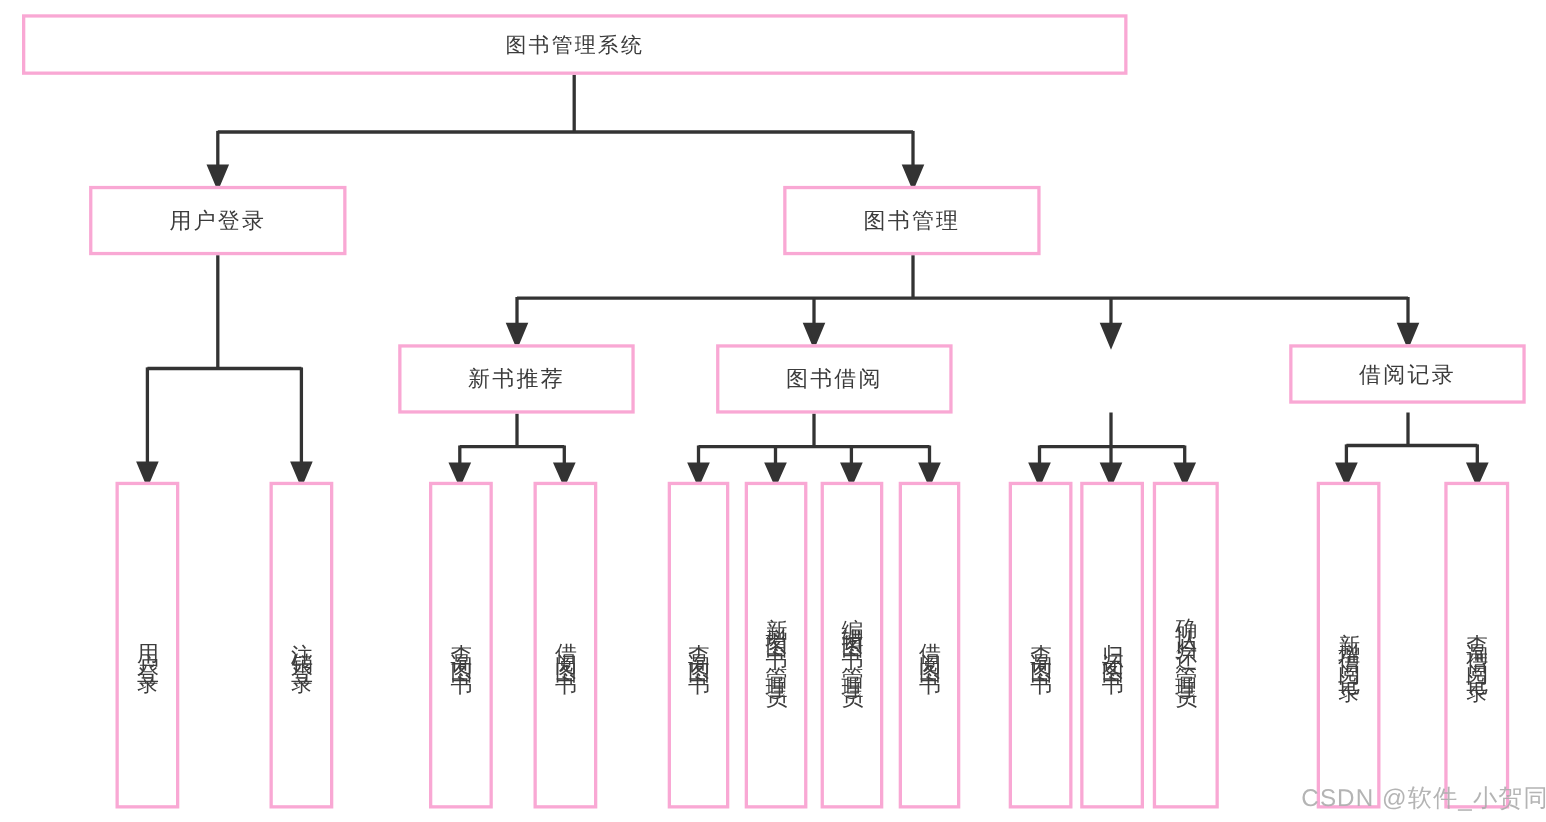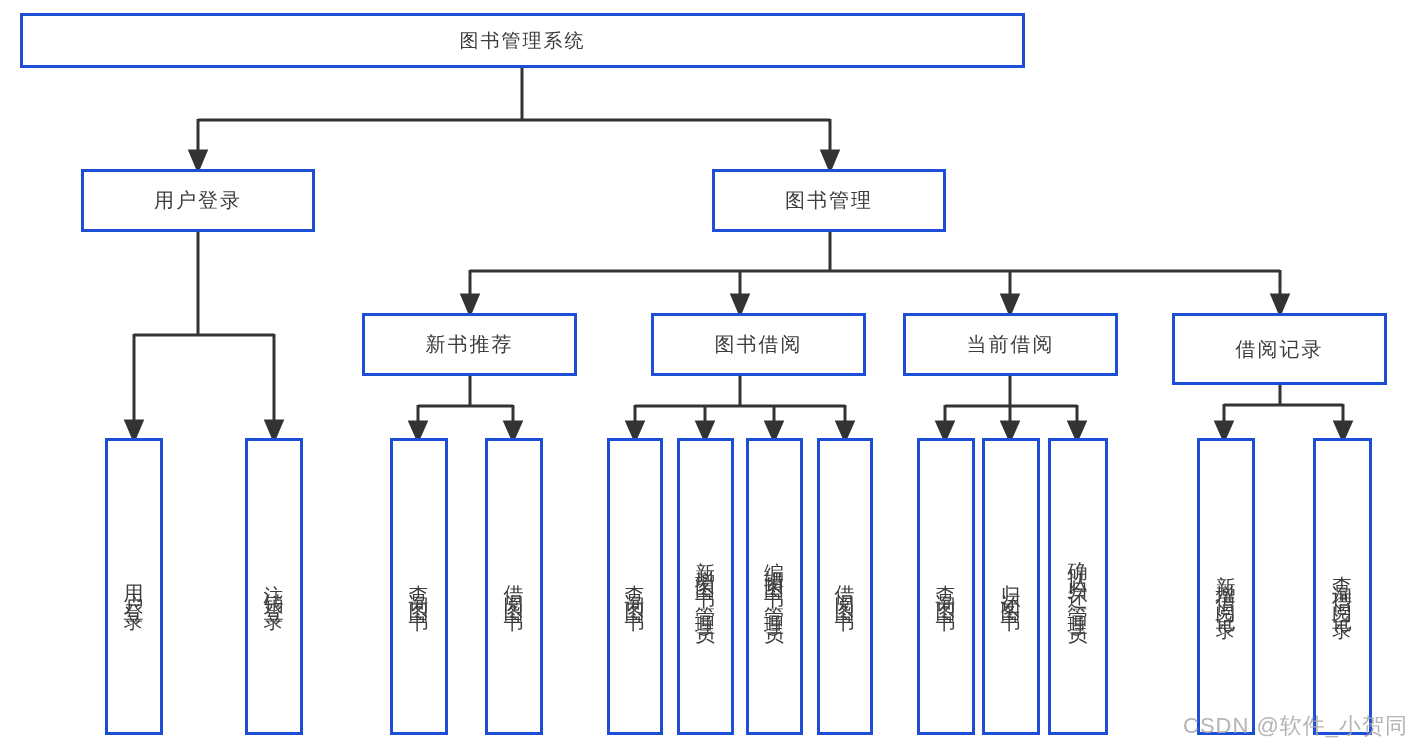--- a/index.html
+++ b/index.html
@@ -7,21 +7,21 @@
     position:relative;
     width:1405px;height:747px;
     background:#ffffff;
     overflow:hidden;
     font-family:"Liberation Sans","DejaVu Sans",sans-serif;
   }
   #wires{position:absolute;left:0;top:0;z-index:0;}
   .node{
     position:absolute;
     box-sizing:border-box;
-    border:3px solid #1d4ed8;
+    border:3px solid #f9a8d4;
     background:#ffffff;
     display:flex;
     align-items:center;
     justify-content:center;
     z-index:1;
   }
   .node .lbl{
     color:#3c3c3c;
     font-size:20px;
     letter-spacing:2px;
@@ -137,24 +137,21 @@
   <div class="node" style="left:712px;top:169px;width:234px;height:63px">
     <span class="lbl">图书管理</span>
   </div>
 
   <div class="node" style="left:362px;top:313px;width:215px;height:63px">
     <span class="lbl">新书推荐</span>
   </div>
   <div class="node" style="left:651px;top:313px;width:215px;height:63px">
     <span class="lbl">图书借阅</span>
   </div>
-  <div class="node" style="left:903px;top:313px;width:215px;height:63px">
-    <span class="lbl">当前借阅</span>
-  </div>
-  <div class="node" style="left:1172px;top:313px;width:215px;height:72px">
+  <div class="node" style="left:1172px;top:313px;width:215px;height:54px">
     <span class="lbl">借阅记录</span>
   </div>
 
   <div class="node v" style="left:105px;top:438px;width:58px;height:297px">
     <span class="lbl">用户登录</span>
   </div>
   <div class="node v" style="left:245px;top:438px;width:58px;height:297px">
     <span class="lbl">注销登录</span>
   </div>
 

